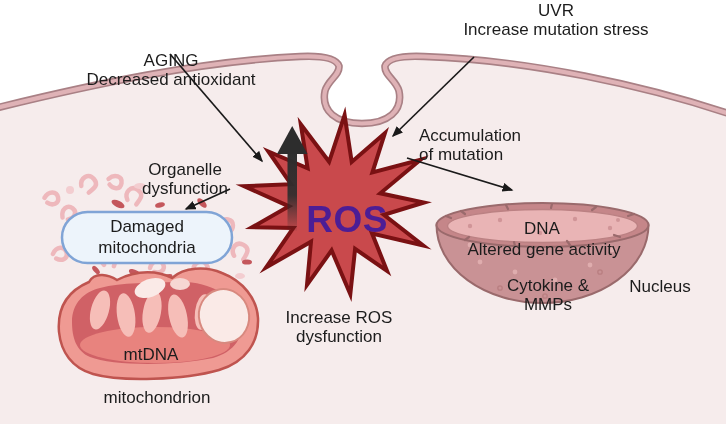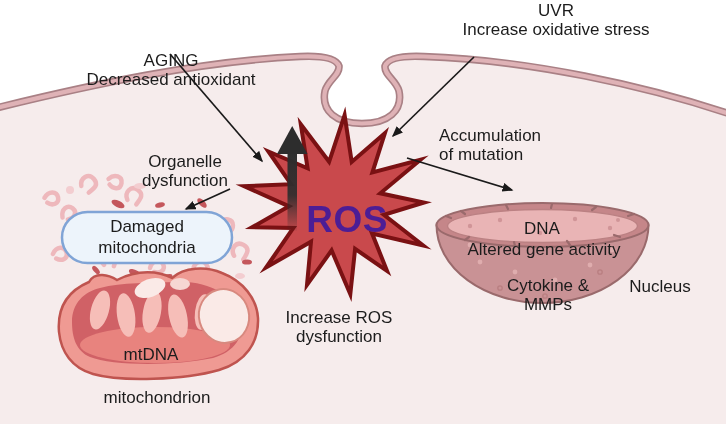--- a/index.html
+++ b/index.html
@@ -156,29 +156,29 @@
   </g>
 </svg>
 
 <div class="lbl" style="left:171px;top:11px;margin-top:40px;">
   <span>AGING</span>
   <span>Decreased antioxidant</span>
 </div>
 
 <div class="lbl" style="left:556px;top:1px;">
   <span>UVR</span>
-  <span>Increase oxidative stress</span>
-</div>
-
-<div class="lbl" style="left:185px;top:152px;">
+  <span>Increase mutation stress</span>
+</div>
+
+<div class="lbl" style="left:185px;top:160px;">
   <span>Organelle</span>
   <span>dysfunction</span>
 </div>
 
-<div class="lbl left-align" style="left:419px;top:126px;margin-left:20px;">
+<div class="lbl left-align" style="left:419px;top:126px;">
   <span>Accumulation</span>
   <span>of mutation</span>
 </div>
 
 <div class="lbl" style="left:147px;top:216px;line-height:21px;">
   <span>Damaged</span>
   <span>mitochondria</span>
 </div>
 
 <div class="ros-label" style="left:347px;top:201px;">ROS</div>

